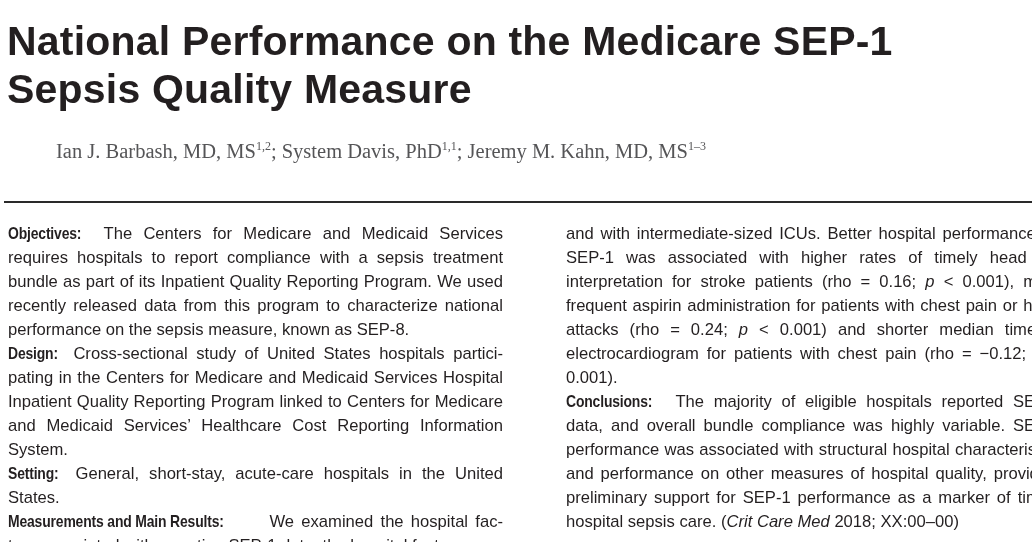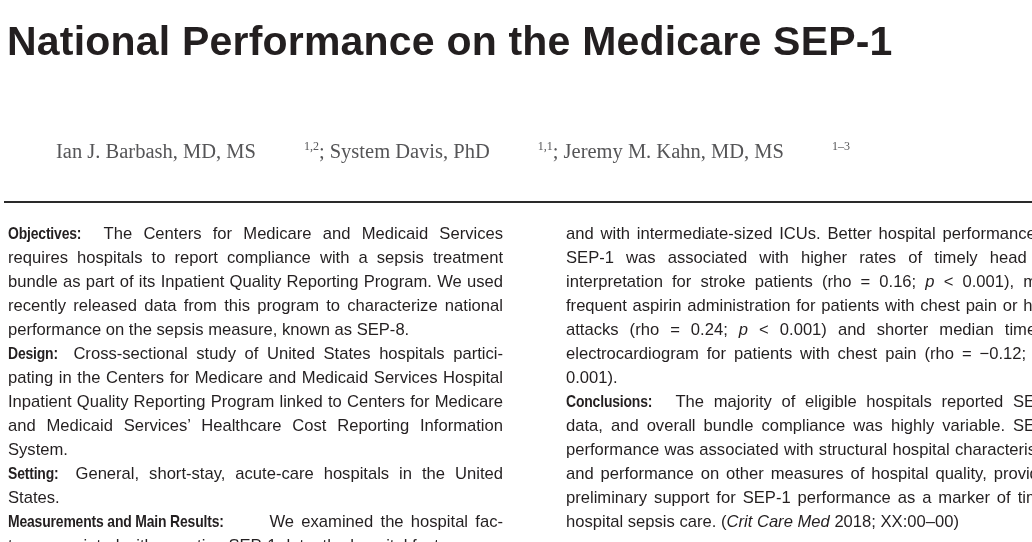--- a/index.html
+++ b/index.html
@@ -35,21 +35,20 @@
       font-family: "Liberation Serif", serif;
       font-size: 20.5px;
       line-height: 26px;
       color: #555557;
       white-space: nowrap;
     }
     .authors sup {
       font-size: 12px;
       vertical-align: 8px;
       line-height: 0;
-      margin-left: 48px;
     }
     .divider {
       position: absolute;
       left: 4px;
       right: 0;
       top: 201px;
       height: 0;
       border-top: 2px solid #2a2a2a;
     }
     .col {
@@ -78,20 +77,21 @@
       margin-right: -0.16em;
       letter-spacing: -0.2px;
     }
     .ital { font-style: italic; }
   </style>
 </head>
 <body>
 
 <h1 class="title">
   <span>National Performance on the Medicare SEP-1</span><br>
+  <span>Sepsis Quality Measure</span>
 </h1>
 
 <p class="authors">
   <span>Ian J. Barbash, MD, MS</span><sup>1,2</sup><span>; </span><span>System Davis, PhD</span><sup>1,1</sup><span>; </span><span>Jeremy M. Kahn, MD, MS</span><sup>1–3</sup>
 </p>
 
 <div class="divider"></div>
 
 <div class="col left">
   <p class="para"><span class="label">Objectives:</span><span> The Centers for Medicare and Medicaid Services requires hospitals to report compliance with a sepsis treatment bundle as part of its Inpatient Quality Reporting Program. We used recently released data from this program to characterize na­tional performance on the sepsis measure, known as SEP-8.</span></p>

